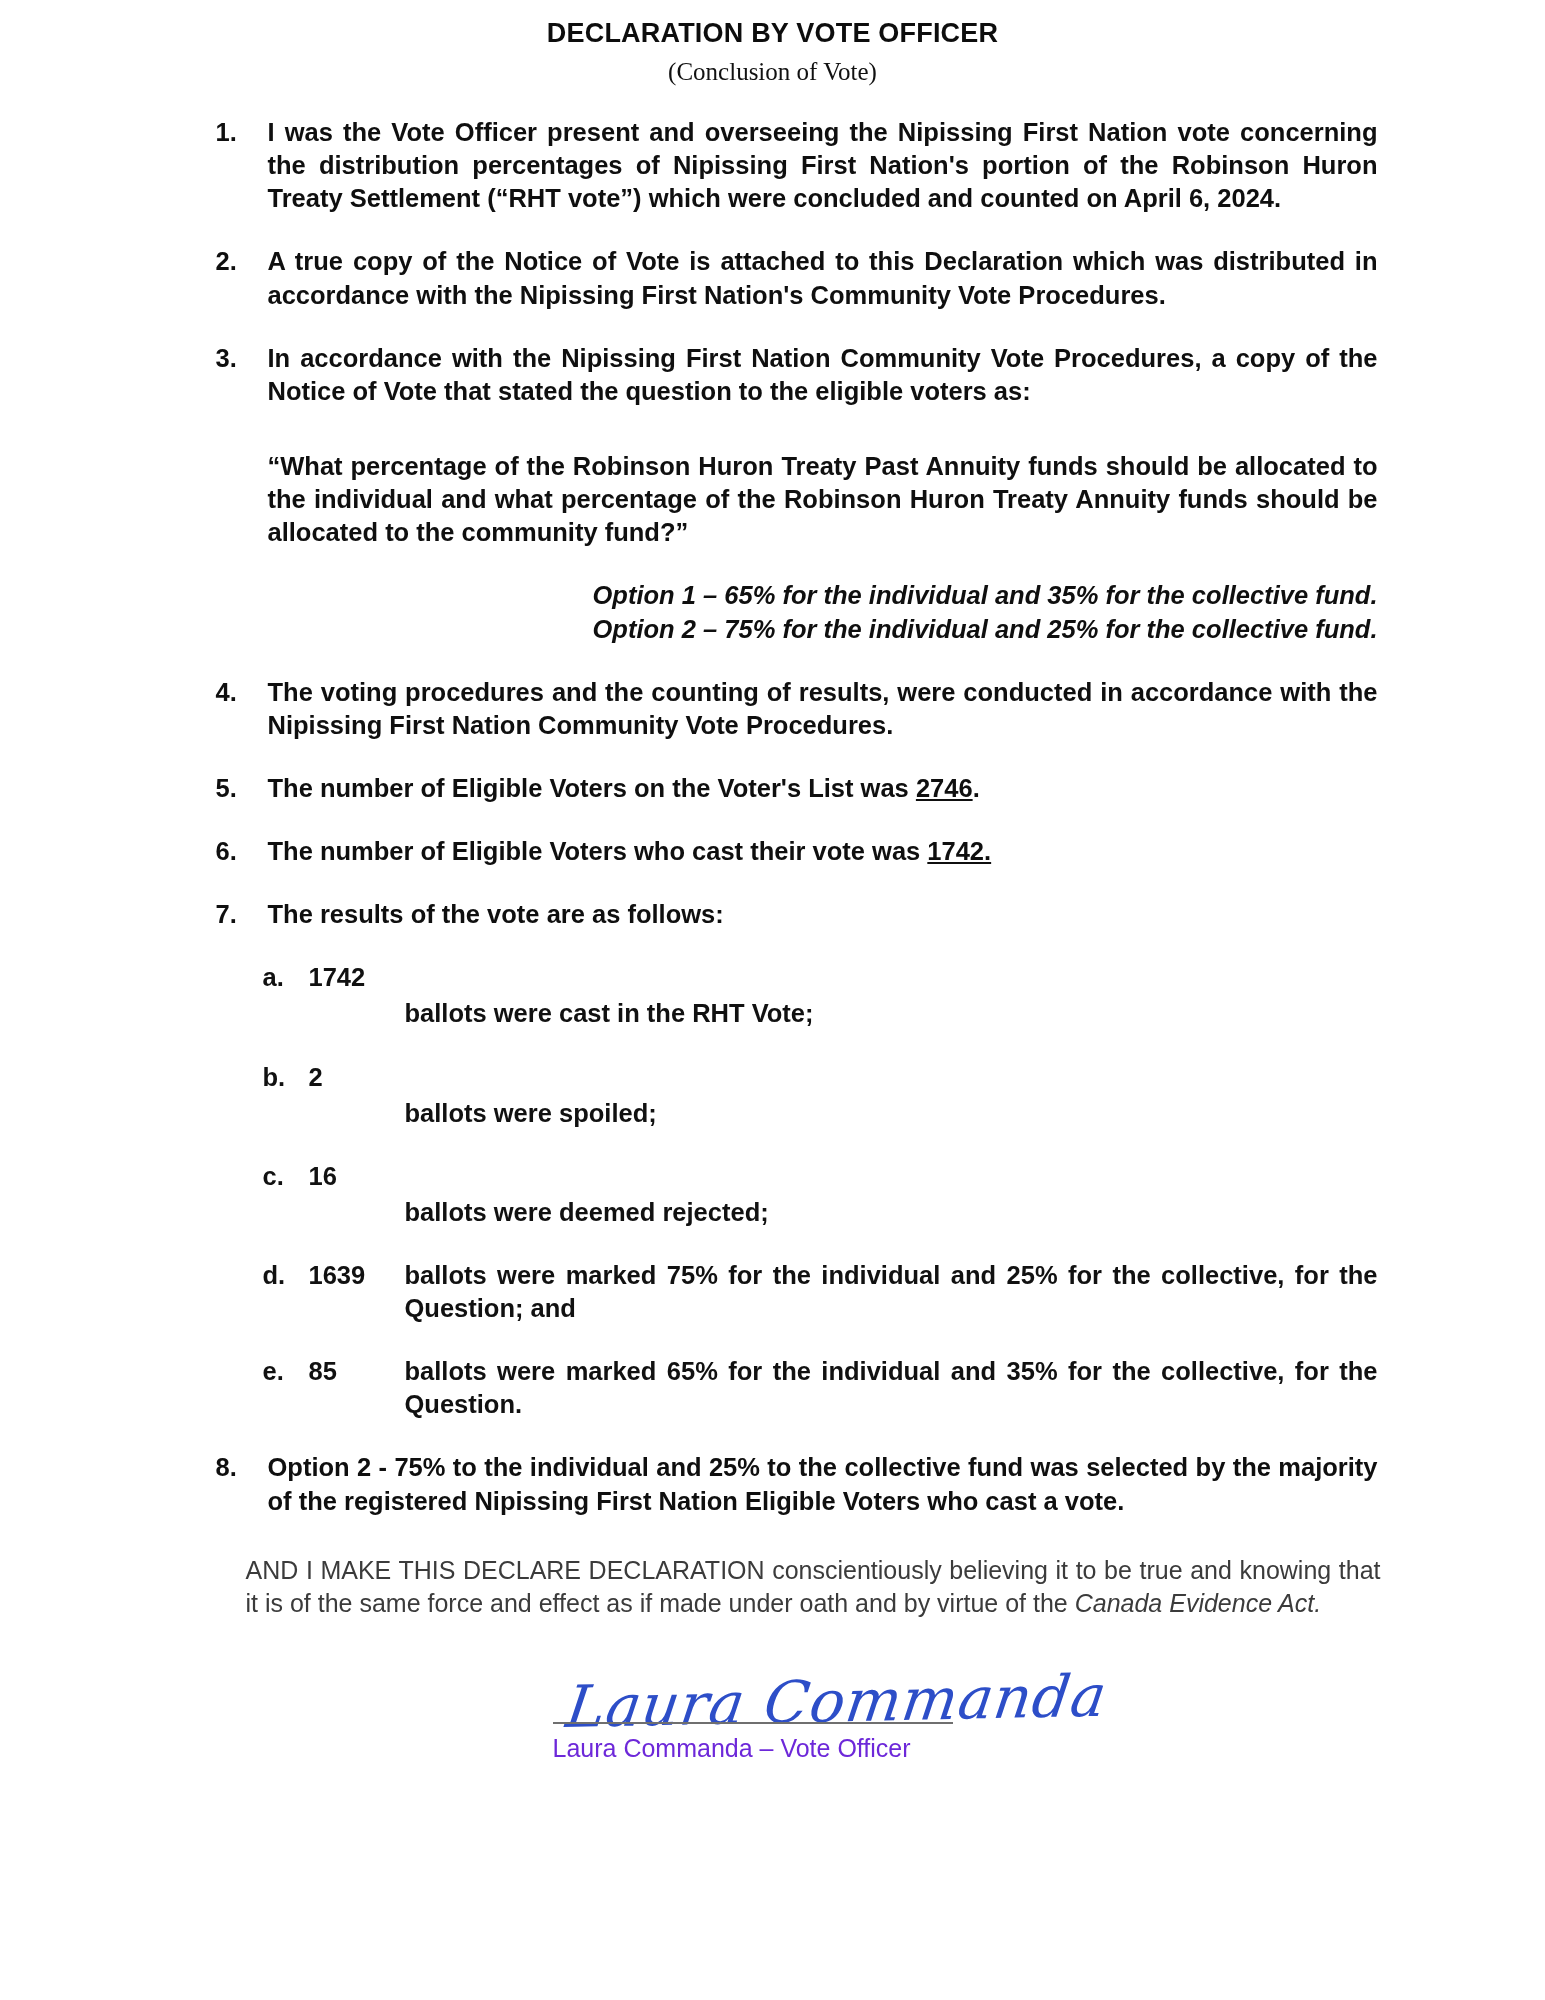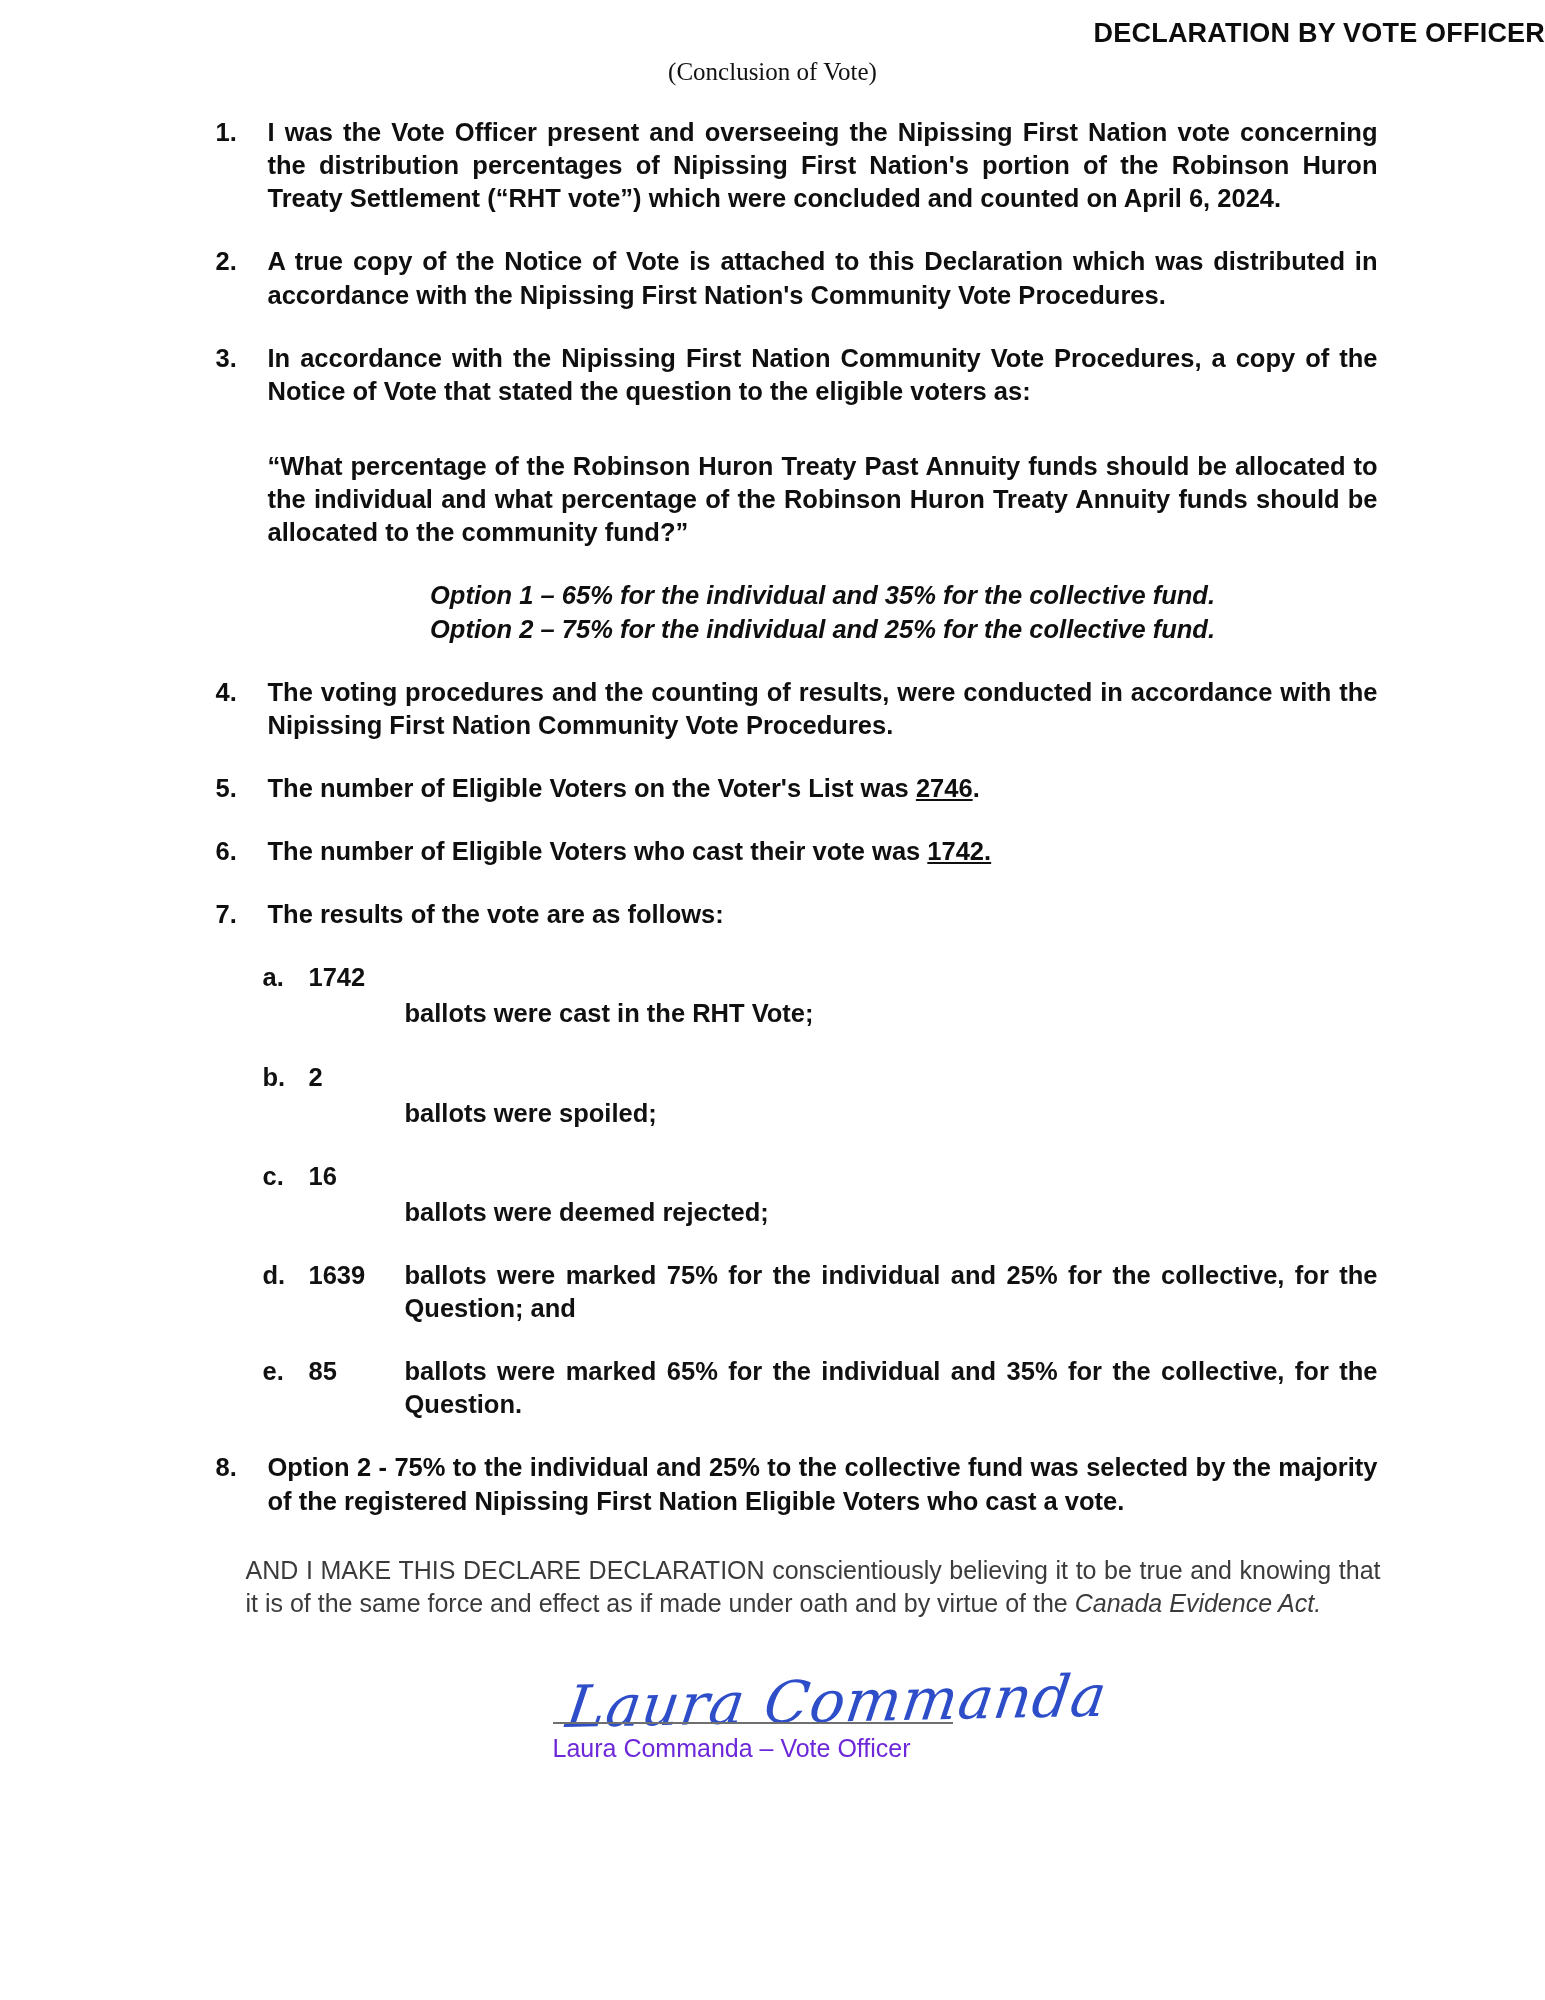--- a/index.html
+++ b/index.html
@@ -28,21 +28,20 @@
     text-align: center;
     padding-top: 18px;
   }
   .doc-title {
     font-family: "Liberation Sans", sans-serif;
     font-weight: bold;
     font-size: 27px;
     letter-spacing: 0.2px;
     line-height: 1.15;
     color: #0d0d0d;
-    text-align: right;
   }
   .doc-subtitle {
     font-family: "Liberation Serif", serif;
     font-weight: normal;
     font-size: 25px;
     margin-top: 9px;
     color: #111111;
   }
 
   
@@ -95,21 +94,21 @@
 
   
   .quote-block {
     margin-top: 42px;
     text-align: justify;
     text-justify: inter-word;
   }
   .options-block {
     margin-top: 30px;
     font-style: italic;
-    text-align: center;
+    text-align: right;
     line-height: 1.30;
   }
 
   
   .sub-list {
     margin: 0;
     padding: 0;
     list-style: none;
   }
   .sub-item {

